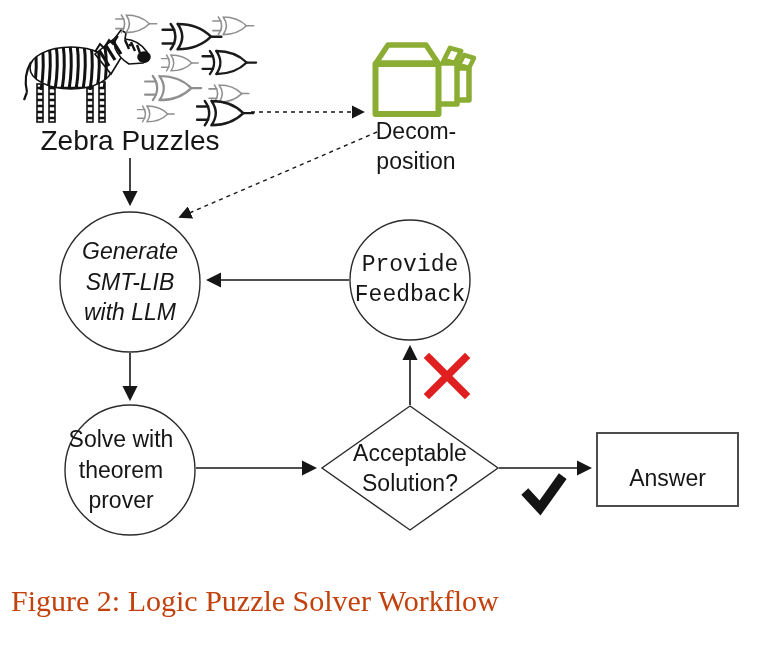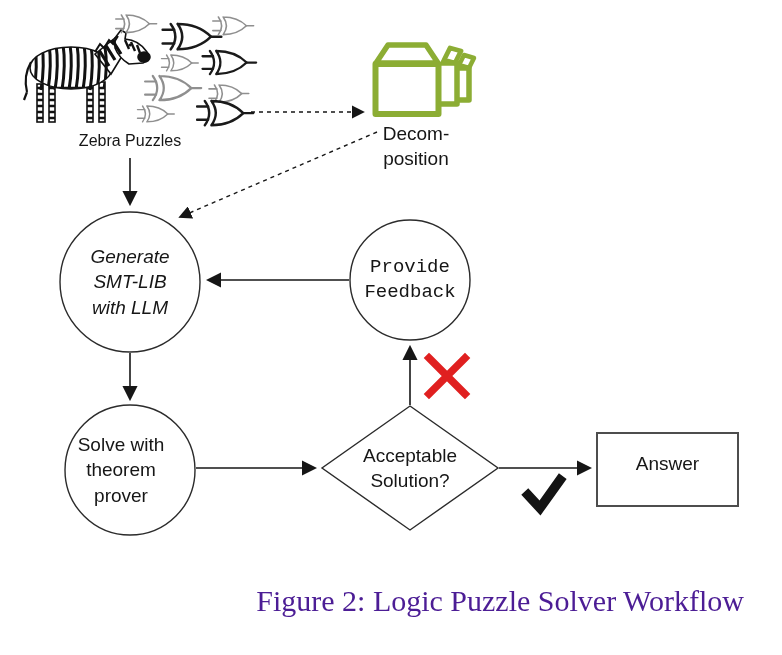--- a/index.html
+++ b/index.html
@@ -1,23 +1,23 @@
 <!DOCTYPE html>
 <html><head>
 <meta charset="utf-8">
 <style>
   html,body{margin:0;padding:0;background:#fff;}
   #stage{position:relative;width:782px;height:655px;background:#ffffff;overflow:hidden;
          font-family:"Liberation Sans","DejaVu Sans",sans-serif;}
   #diagram-svg{position:absolute;left:0;top:0;}
   .lbl{position:absolute;display:flex;align-items:center;justify-content:center;
-       text-align:center;white-space:pre-line;font-size:19px;line-height:1.32;color:#161616;}
-  .lbl.big{font-size:16px;}
-  .caption{position:absolute;left:4px;top:584px;width:740px;text-align:right;
-           font-family:"Liberation Serif","DejaVu Serif",serif;font-size:30px;color:#4c1d95;}
+       text-align:center;white-space:pre-line;font-size:23px;line-height:1.32;color:#161616;}
+  .lbl.big{font-size:28px;}
+  .caption{position:absolute;left:11px;top:584px;width:740px;text-align:left;
+           font-family:"Liberation Serif","DejaVu Serif",serif;font-size:30px;color:#c2410c;}
   .watermark{position:absolute;left:538px;top:611px;font-size:21px;letter-spacing:.5px;
              color:#bdbdbd;opacity:.95;}
 </style>
 </head>
 <body>
 
 <div id="stage">
 
   <svg id="diagram-svg" width="782" height="655" viewBox="0 0 782 655">
     <defs>
@@ -132,18 +132,18 @@
   <div class="lbl" style="left:350px;top:220px;width:120px;height:120px;font-family:Liberation Mono, monospace;">Provide
 Feedback</div>
 
   <div class="lbl" style="left:56px;top:405px;width:130px;height:130px;">Solve with
 theorem
 prover</div>
 
   <div class="lbl" style="left:338px;top:436px;width:144px;height:64px;">Acceptable
 Solution?</div>
 
-  <div class="lbl" style="left:597px;top:418px;width:141px;height:91px;">Answer</div>
+  <div class="lbl" style="left:597px;top:433px;width:141px;height:91px;">Answer</div>
 
   <div class="caption">Figure 2: Logic Puzzle Solver Workflow</div>
 
 
 </div>
 
 </body></html>

